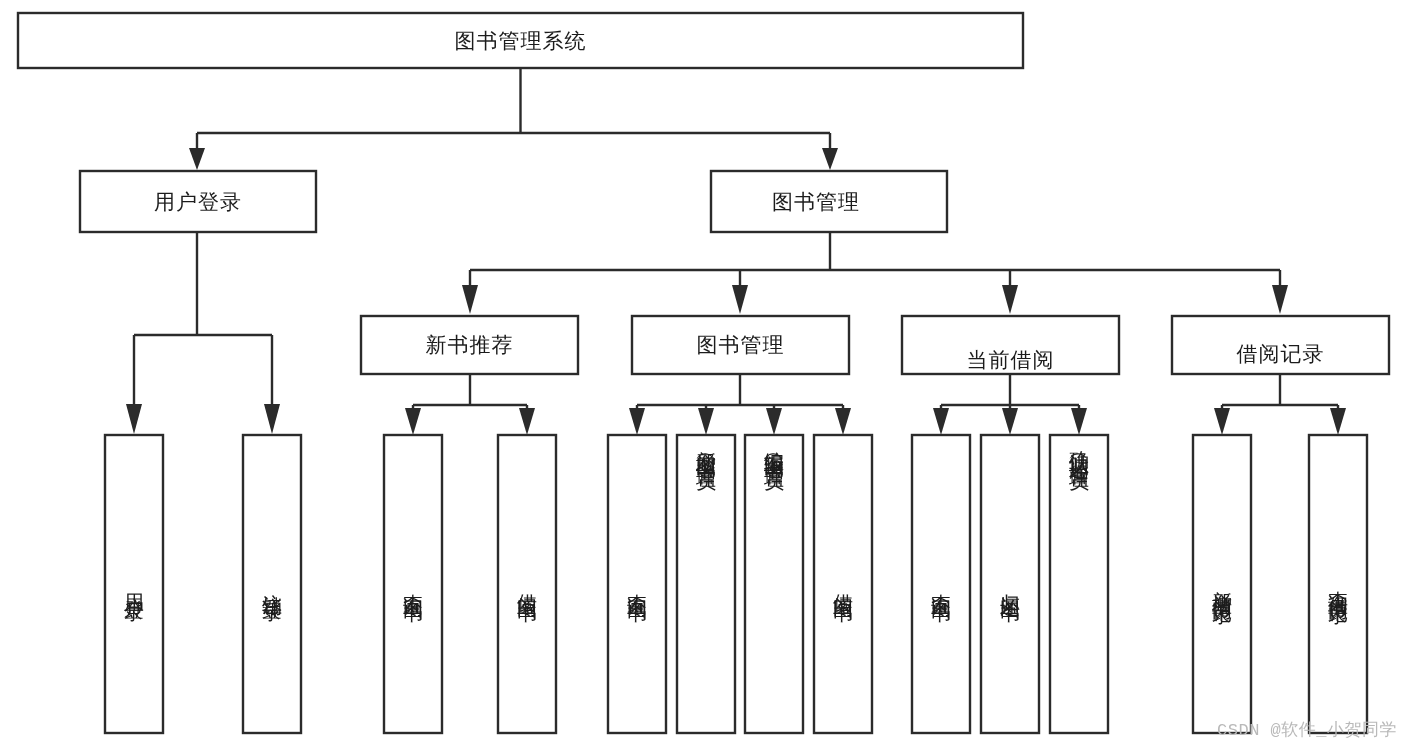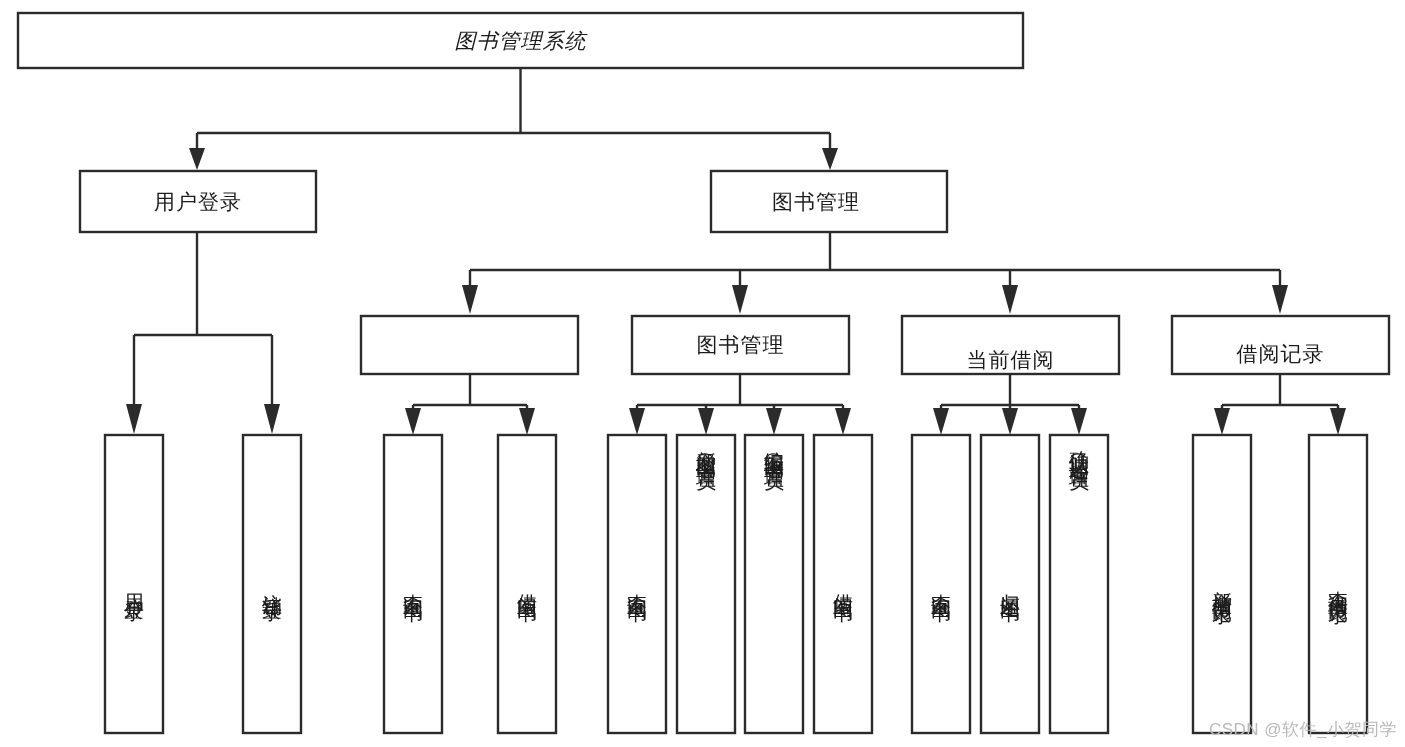--- a/index.html
+++ b/index.html
@@ -71,21 +71,21 @@
     font-family: "DejaVu Sans", "Liberation Sans", sans-serif;
     font-size: 21px;
     color: #1c1c1c;
     letter-spacing: 1px;
     white-space: nowrap;
   }
   #watermark {
     position: absolute;
     right: 8px;
     bottom: 6px;
-    font-family: Liberation Sans, sans-serif;
+    font-family: Liberation Mono, monospace;
     font-size: 17px;
     color: #b9b9b9;
     letter-spacing: 0.5px;
     white-space: nowrap;
     user-select: none;
   }
 </style>
 </head>
 <body>
 
@@ -175,32 +175,35 @@
 
     <rect class="node-box" x="912" y="435" width="58" height="298"></rect>
     <rect class="node-box" x="981" y="435" width="58" height="298"></rect>
     <rect class="node-box" x="1050" y="435" width="58" height="298"></rect>
 
     <rect class="node-box" x="1193" y="435" width="58" height="298"></rect>
     <rect class="node-box" x="1309" y="435" width="58" height="298"></rect>
 
   </svg>
 
-  <div class="hlabel-wrap" style="left:18px; top:13px; width:1005px; height:55px;font-style:italic;">
+  <div class="hlabel-wrap" style="left:18px; top:13px; width:1005px; height:55px;">
     <span class="hlabel-text">图书管理系统</span>
   </div>
 
   <div class="hlabel-wrap" style="left:80px; top:171px; width:236px; height:61px;">
     <span class="hlabel-text">用户登录</span>
   </div>
 
   <div class="hlabel-wrap" style="left:711px; top:171px; width:210px; height:61px;border-radius:14px;">
     <span class="hlabel-text">图书管理</span>
   </div>
 
+  <div class="hlabel-wrap" style="left:361px; top:316px; width:217px; height:58px;">
+    <span class="hlabel-text">新书推荐</span>
+  </div>
 
   <div class="hlabel-wrap" style="left:632px; top:316px; width:217px; height:58px;">
     <span class="hlabel-text">图书管理</span>
   </div>
 
   <div class="hlabel-wrap" style="left:902px; top:316px; width:217px; height:58px;align-items:flex-end;">
     <span class="hlabel-text">当前借阅</span>
   </div>
 
   <div class="hlabel-wrap" style="left:1172px; top:316px; width:217px; height:75px;">

